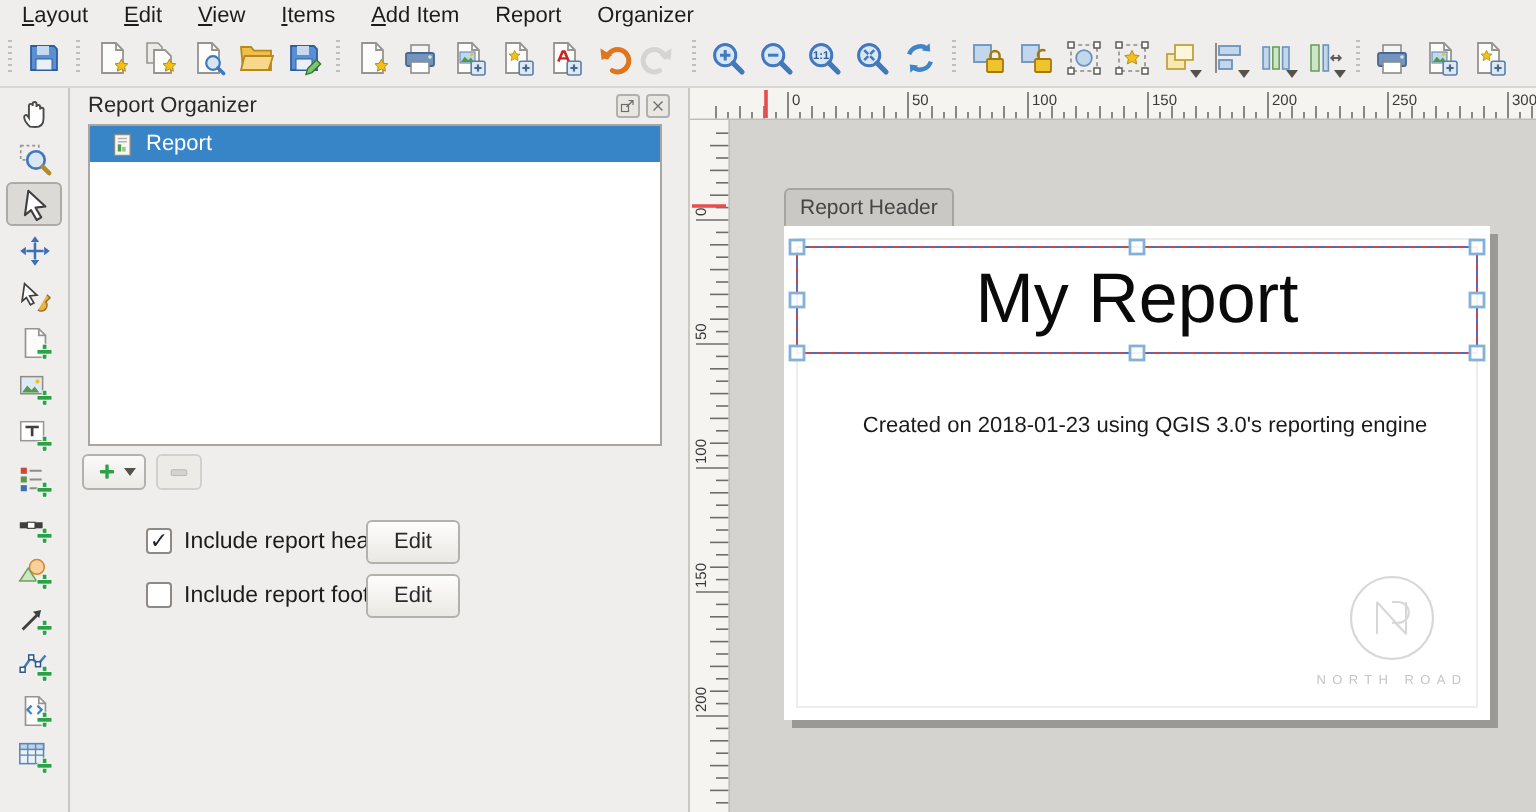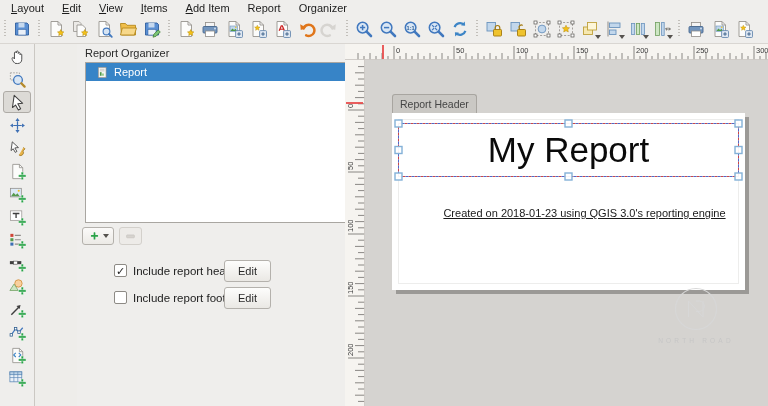--- a/index.html
+++ b/index.html
@@ -22,21 +22,21 @@
 
   
   #main { position:absolute; left:0; top:44px; width:768px; height:362px; }
 
   
   #sidetools { position:absolute; left:0; top:0; width:35px; height:362px; background:#efeeec; border-right:1px solid #cbc8c3; }
   .st-btn { width:28px; height:22px; margin:1px auto 0 auto; display:flex; align-items:center; justify-content:center; border-radius:3px; border:1px solid transparent; cursor:pointer; }
   .st-btn.active { background:#dcdad6; border-color:#aeaba6; }
 
   
-  #dock { position:absolute; left:36px; top:0; width:309px; height:362px; background:#efeeec; border-right:1px solid #cbc8c3;margin-left:41px; }
+  #dock { position:absolute; left:36px; top:0; width:309px; height:362px; background:#efeeec; border-right:1px solid #cbc8c3; }
   .dock-head { position:absolute; left:0; top:0; width:100%; height:18px; }
   .dock-title { position:absolute; left:8px; top:3px; font-size:11px; color:#2a2a2a; }
   .dock-btn { position:absolute; top:3px; width:12px; height:12px; border:1px solid #b3b0ab; border-radius:2px; background:#e9e7e4; display:flex; align-items:center; justify-content:center; cursor:pointer; }
   #dockFloat { right:24px; } #dockClose { right:9px; }
   #tree { position:absolute; left:8px; top:18px; width:287px; height:161px; background:#ffffff; border:1px solid #a9a6a1; }
   .tree-row { height:18px; display:flex; align-items:center; padding-left:10px; cursor:default; }
   .tree-row.selected { background:#3784c7; color:#fff; }
   .tree-row svg { margin-right:5px; }
   #sectionBtns { position:absolute; left:0; top:183px; width:100%; height:20px; }
   .sec-btn { position:absolute; top:0; height:18px; border:1px solid #b4b1ac; border-radius:3px; background:linear-gradient(#fbfaf9,#eceae6); display:flex; align-items:center; justify-content:center; cursor:pointer; }
@@ -49,26 +49,26 @@
   .opt-label { position:absolute; left:56px; top:5px; font-size:11.5px; }
   .opt-btn { position:absolute; left:147px; top:0; width:47px; height:22px; border:1px solid #b4b1ac; border-radius:3px; background:linear-gradient(#fdfdfc,#eae8e4); font-size:11px; color:#2a2a2a; text-align:center; line-height:20px; cursor:pointer; }
 
   
   #canvas { position:absolute; left:345px; top:0; width:423px; height:362px; background:#f6f4f0; }
   #rulerTop { position:absolute; left:0; top:0; width:423px; height:16px; }
   #rulerLeft { position:absolute; left:0; top:16px; width:20px; height:346px; }
   #canvasArea { position:absolute; left:20px; top:16px; width:403px; height:346px; background:#d5d3d0; overflow:hidden;padding-left:32px; }
 
   .page-tab { position:absolute; left:27px; top:34px; height:19px; padding:0 7px; background:#cac8c4; border:1px solid #a8a5a0; border-bottom:none; border-radius:3px 3px 0 0; font-size:10.5px; color:#454545; line-height:18px; }
-  .page { position:absolute; left:27px; top:53px; width:353px; height:177px; background:#ffffff; box-shadow:4px 4px 0 #9b9996; }
+  .page { position:absolute; left:27px; top:53px; width:353px; height:247px; background:#ffffff; box-shadow:4px 4px 0 #9b9996; }
   .page-guide { position:absolute; left:6px; top:6px; right:6px; bottom:6px; border:1px solid #ededec; }
   .sel { position:absolute; left:6px; top:10px; width:341px; height:54px; }
   .sel svg { position:absolute; left:0; top:0; overflow:visible; }
   .page-title { position:absolute; inset:0; display:flex; align-items:center; justify-content:center; font-size:35px; color:#0a0a0a; letter-spacing:0; }
-  .page-subtitle { position:absolute; left:16px; top:94px; width:100%; text-align:center; font-size:11px; color:#1a1a1a;text-decoration:underline; }
+  .page-subtitle { position:absolute; left:4px; top:94px; width:100%; text-align:center; font-size:11px; color:#1a1a1a; }
   .logo { position:absolute; left:276px; top:168px; width:56px; height:56px; }
   .logo-text { position:absolute; left:234px; top:224px; width:140px; text-align:center; font-size:6.5px; letter-spacing:3.2px; color:#c6c6c6; }
 </style>
 </head>
 <body>
 
 <div id="app">
 
   <div id="menubar">
       <span class="menu-item"><u>L</u>ayout</span>

